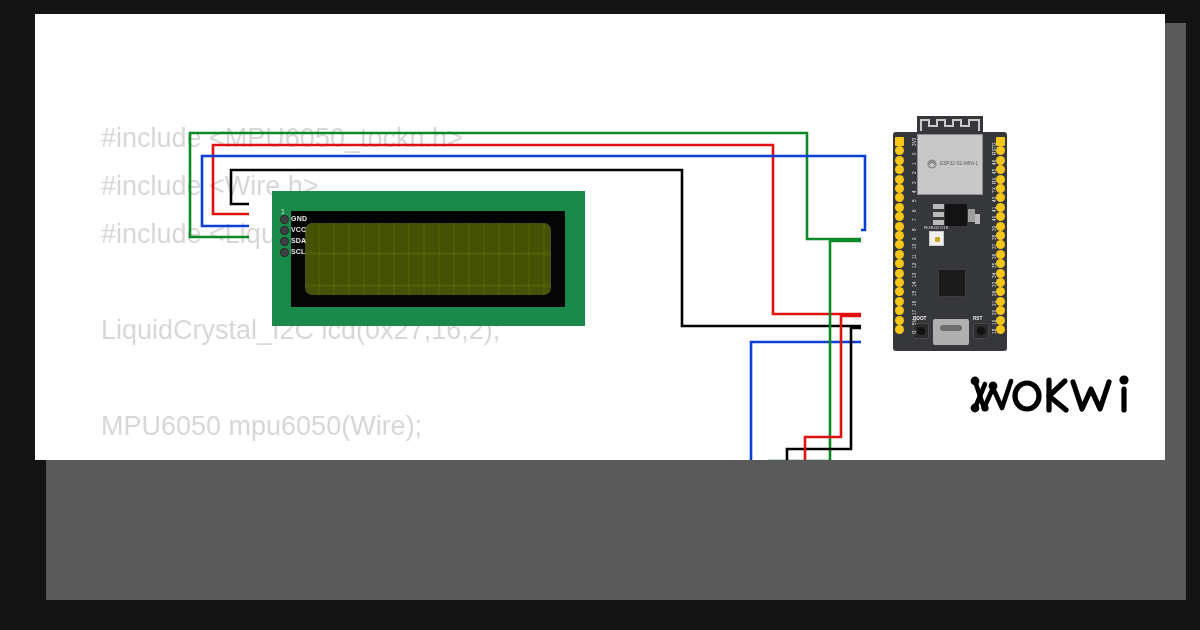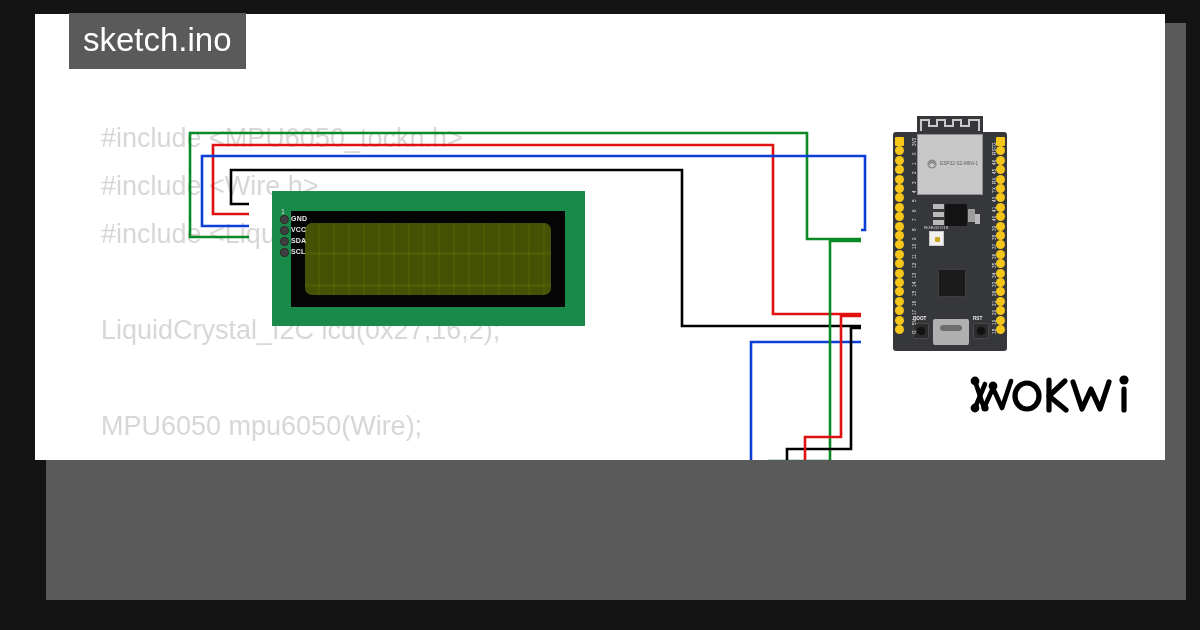--- a/index.html
+++ b/index.html
@@ -470,15 +470,14 @@
           <path d="M96 9 L80 24 L97 38"></path>
           <path d="M104 10 L113 37 L122 17 L131 37 L140 10"></path>
           <path d="M155 17 L155 38"></path>
         </g>
         <circle cx="155" cy="8" r="4.6" fill="#000"></circle>
       </svg>
     </div>
 
   </div>
 
-  <div class="file-badge">sketch.ino</div>
 
 </div>
 
 </body></html>

